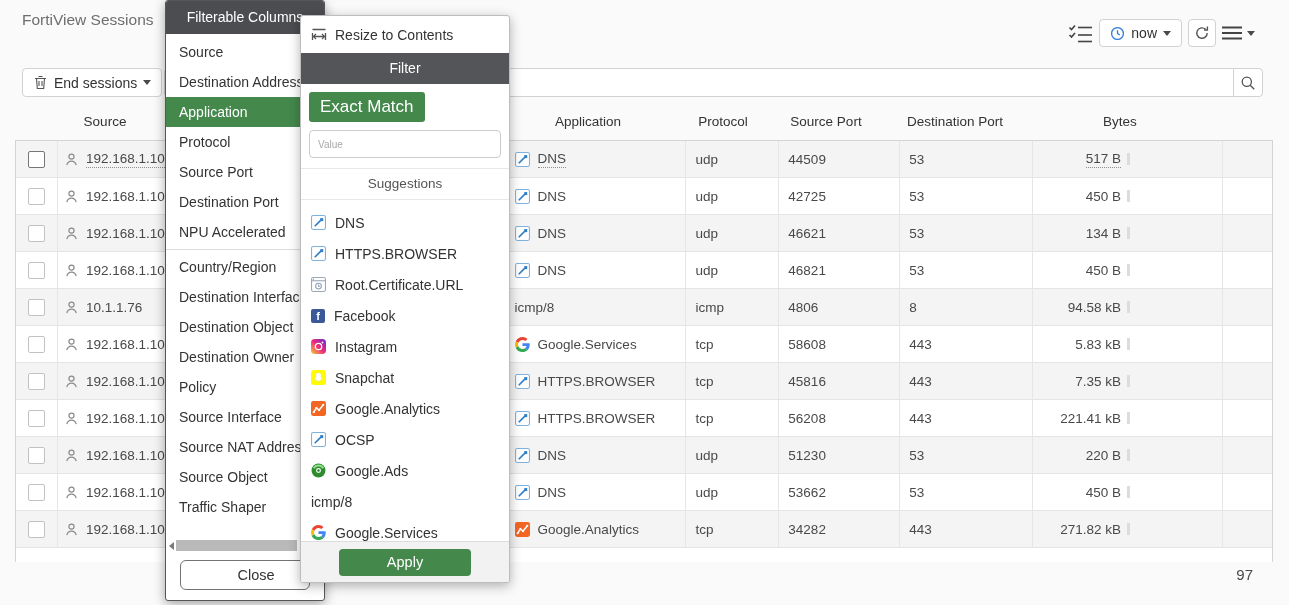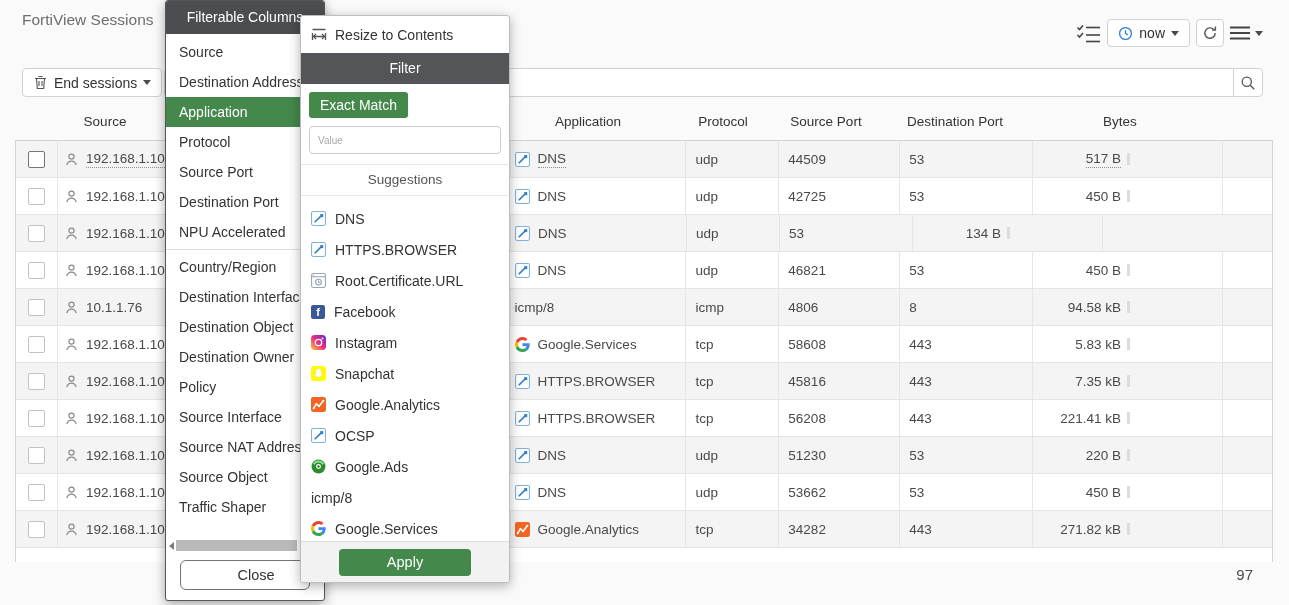--- a/index.html
+++ b/index.html
@@ -2,21 +2,21 @@
 <html><head>
 <meta charset="utf-8">
 <style>
   html,body{margin:0;padding:0;}
   body{width:1289px;height:605px;overflow:hidden;background:#fafafa;
        font-family:"Liberation Sans",sans-serif;color:#333;}
   #stage{position:relative;width:1289px;height:605px;}
 
   
   .page-title{position:absolute;left:22px;top:11px;font-size:15.5px;color:#6e6e6e;}
-  .topbar-right{position:absolute;top:13px;right:26px;display:flex;align-items:center;gap:6px;height:40px;}
+  .topbar-right{position:absolute;top:13px;right:34px;display:flex;align-items:center;gap:6px;height:40px;}
   .icon-btn-plain{display:flex;align-items:center;gap:5px;cursor:pointer;}
   .btn{display:flex;align-items:center;gap:6px;background:#fff;border:1px solid #d2d2d2;
        border-radius:4px;height:28px;padding:0 10px;font-size:14px;color:#333;box-sizing:border-box;cursor:pointer;}
   .btn-square{width:28px;justify-content:center;padding:0;}
   .caret{width:0;height:0;border-left:4px solid transparent;border-right:4px solid transparent;border-top:5px solid #4a4a4a;}
 
   
   .end-sessions{position:absolute;left:22px;top:68px;height:29px;}
   .search-input{position:absolute;left:164px;top:68px;width:1070px;height:29px;box-sizing:border-box;
       border:1px solid #d2d2d2;border-radius:4px 0 0 4px;background:#fff;padding:0 8px;font-size:14px;color:#333;outline:none;}
@@ -66,21 +66,21 @@
   .close-btn{display:block;margin:0 auto;width:130px;height:30px;line-height:28px;box-sizing:border-box;text-align:center;
       background:#fff;border:1px solid #737373;border-radius:6px;font-size:14.5px;color:#333;cursor:pointer;padding-left:22px;}
 
   
   .filter-popup{position:absolute;left:300px;top:15px;width:210px;height:568px;box-sizing:border-box;z-index:40;
       background:#fff;border:1px solid #bdbdbd;border-radius:3px;box-shadow:0 3px 12px rgba(0,0,0,.3);
       display:flex;flex-direction:column;overflow:hidden;}
   .resize-item{height:37px;display:flex;align-items:center;gap:8px;padding-left:10px;font-size:14px;color:#333;cursor:pointer;flex:none;}
   .filter-bar{height:31px;line-height:31px;background:#545559;color:#fff;text-align:center;font-size:14px;flex:none;}
   .exact-row{padding:8px 8px 4px;flex:none;}
-  .exact-btn{display:inline-block;background:#44884c;color:#fff;font-size:14px;padding:5px 11px;border-radius:3px;border:none;cursor:pointer;}
+  .exact-btn{display:inline-block;background:#44884c;color:#fff;font-size:17px;padding:5px 11px;border-radius:3px;border:none;cursor:pointer;}
   .value-row{padding:4px 8px 10px;flex:none;}
   .value-input{width:100%;box-sizing:border-box;height:28px;border:1px solid #ccc;border-radius:4px;padding:0 8px;font-size:10px;color:#333;outline:none;}
   .value-input::placeholder{color:#a9a9a9;}
   .sugg-header{height:30px;line-height:30px;text-align:center;color:#555;font-size:13.5px;
       border-top:1px solid #e8e8e8;border-bottom:1px solid #e8e8e8;flex:none;}
   .sugg-list{flex:1;padding:7px 0;overflow:hidden;}
   .sugg-item{height:31px;display:flex;align-items:center;gap:9px;padding-left:10px;font-size:14px;color:#333;white-space:nowrap;cursor:pointer;}
   .popup-footer{flex:none;height:40px;background:#f2f2f2;border-top:1px solid #ddd;display:flex;align-items:center;justify-content:center;}
   .apply-btn{width:132px;height:27px;background:#44884c;color:#fff;border:none;border-radius:4px;font-size:14.5px;cursor:pointer;}
 </style>
@@ -234,20 +234,23 @@
           <svg class="sicon" width="14" height="14" viewBox="0 0 14 14">
             <rect x="0.5" y="0.5" width="13" height="13" rx="1.5" fill="#fff" stroke="#7fb2dd"></rect>
             <path d="M3.5 10.5L9.2 4.8" stroke="#2e7ec9" stroke-width="1.5"></path>
             <rect x="8.6" y="2.9" width="2.8" height="2.8" fill="#2e7ec9"></rect>
           </svg>
           <span>DNS</span>
         </div>
       <div class="cell c-proto">
           <span>udp</span>
         </div>
+      <div class="cell c-sport">
+          <span>46621</span>
+        </div>
       <div class="cell c-dport">
           <span>53</span>
         </div>
       <div class="cell c-bytes">
           <span>134 B</span>
           <span class="byte-bar"></span>
         </div>
       <div class="cell c-extra"></div>
     </div>
 

